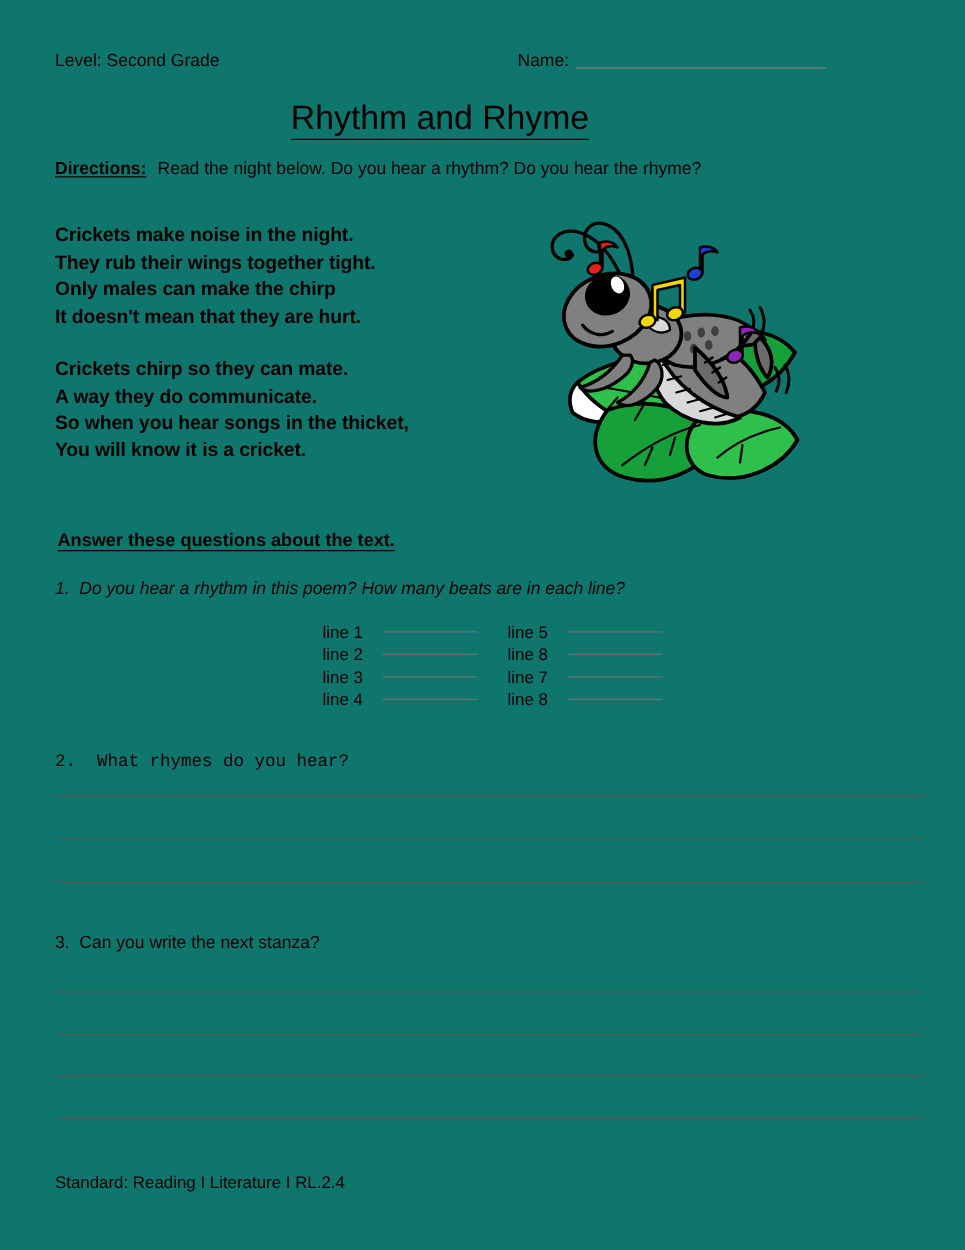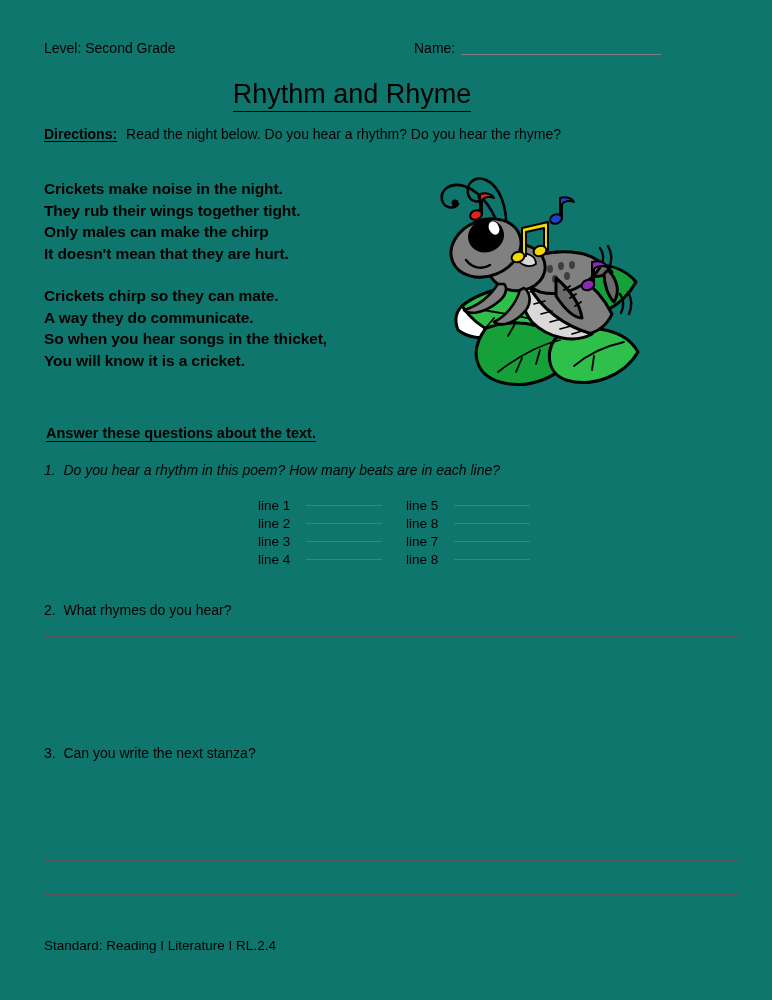--- a/index.html
+++ b/index.html
@@ -114,21 +114,21 @@
     text-underline-offset: 2.5px;
   }
 
   .question-text {
     position: absolute;
     font-size: 14px;
     line-height: 19px;
     white-space: nowrap;
   }
   #question-1-text { left: 44px; top: 461px; font-style: italic; }
-  #question-2-text { left: 44px; top: 601px; }
+  #question-2-text { left: 44px; top: 601px; font-family: Liberation Mono, monospace; }
   #question-3-text { left: 44px; top: 744px; }
 
   
   #beats-grid {
     position: absolute;
     left: 258px; top: 497px;
     display: grid;
     grid-template-columns: 148px auto;
     grid-auto-rows: 18px;
     font-size: 13.5px;

